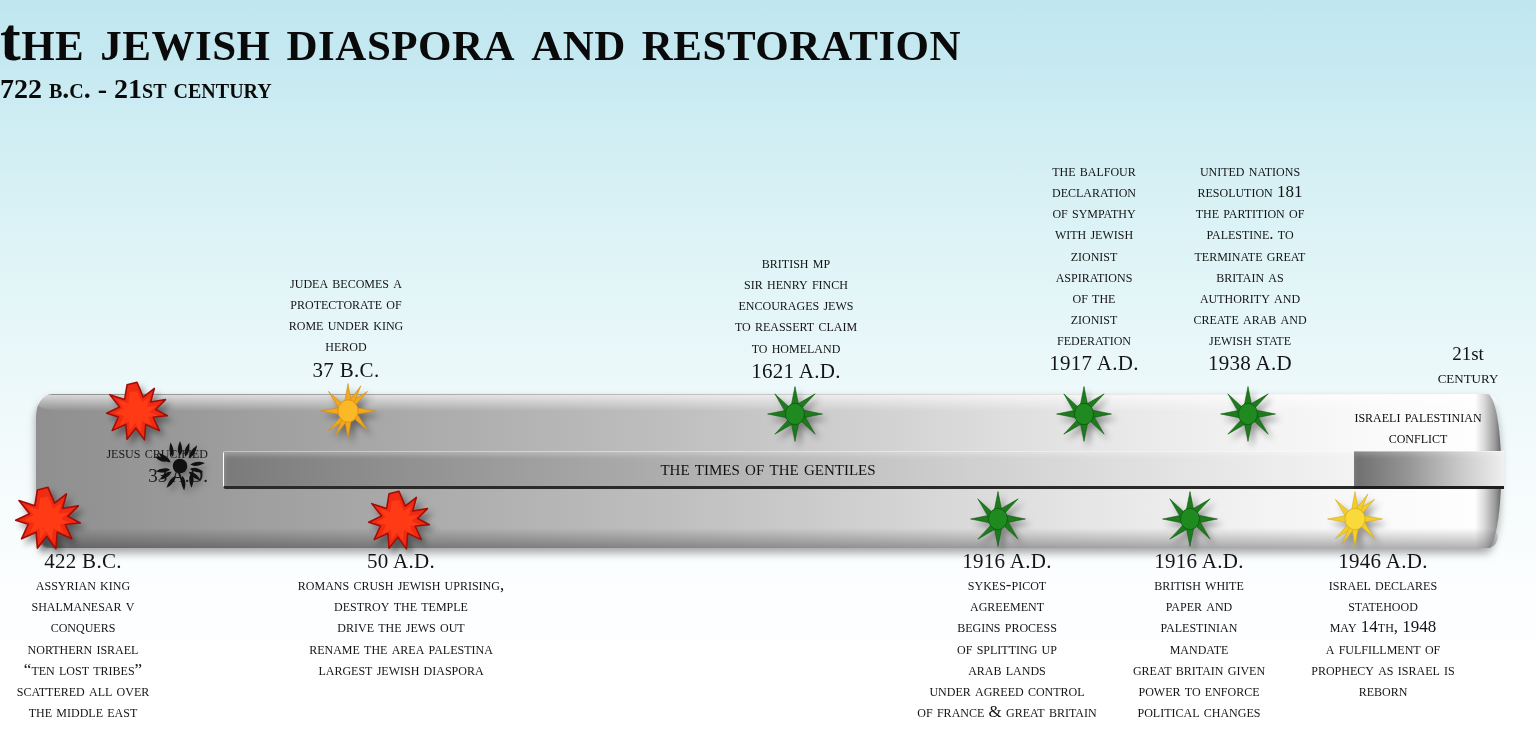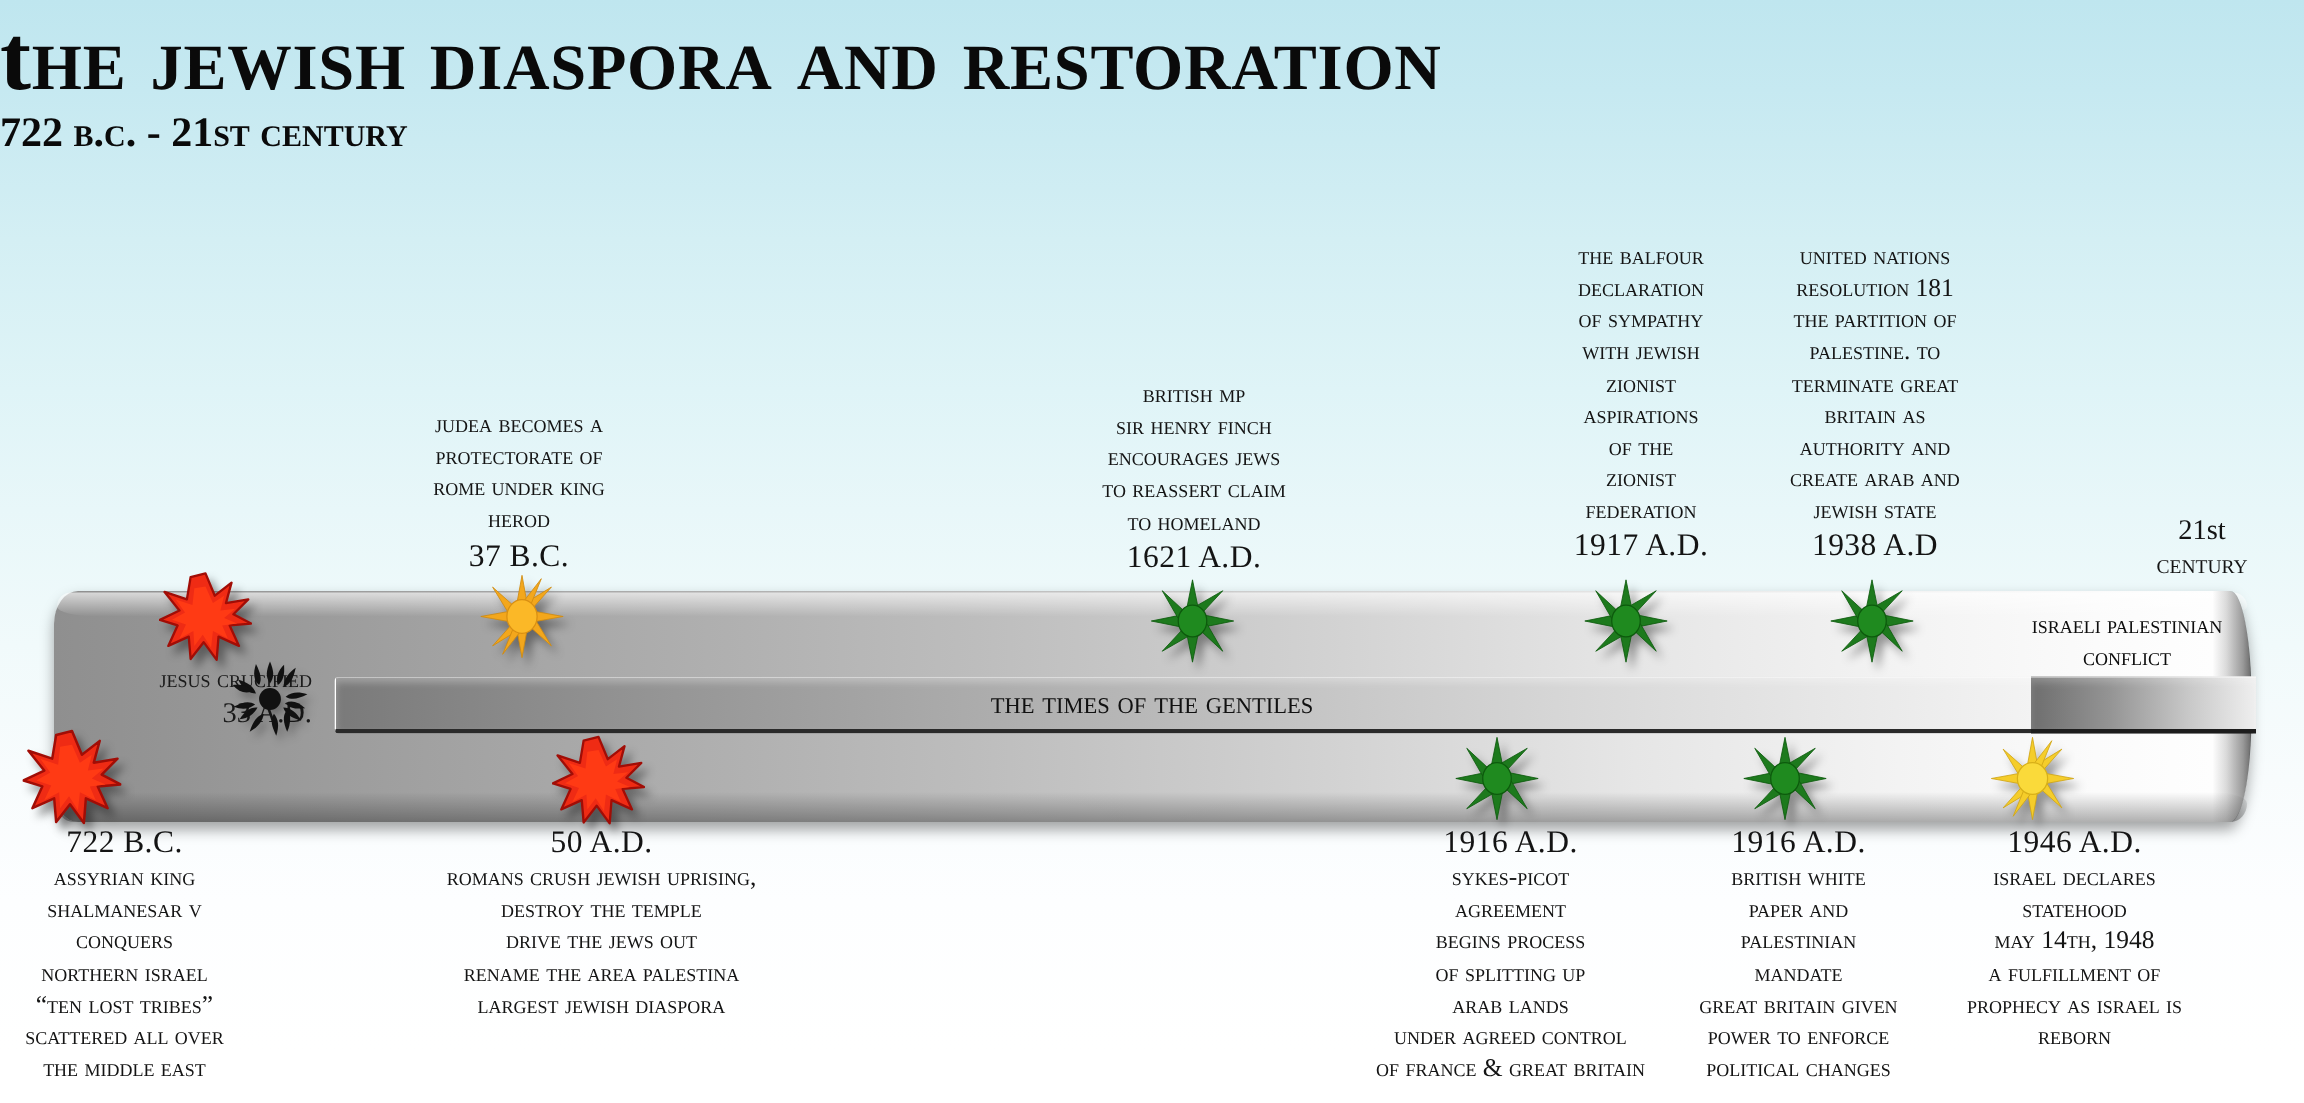--- a/index.html
+++ b/index.html
@@ -473,21 +473,21 @@
         <polygon points="15,85 39,58 46,66"></polygon>
         <polygon points="15,15 42,39 34,46"></polygon>
         <polygon points="73,5 60,37 52,32"></polygon>
         <polygon points="27,95 40,63 48,68"></polygon>
       </g>
       <ellipse cx="50" cy="50" rx="18" ry="19" fill="#fada3a" stroke="#d8b018" stroke-width="1.5"></ellipse>
     </svg>
   </div>
 
   <div class="evt below" style="left:0px; top:548px; width:166px;">
-    <div class="year">722 B.C.</div>
+    <div class="year">422 B.C.</div>
     <div>Assyrian King</div>
     <div>Shalmanesar V</div>
     <div>conquers</div>
     <div>Northern Israel</div>
     <div>“Ten Lost Tribes”</div>
     <div>scattered all over</div>
     <div>the Middle East</div>
   </div>
 
   <div class="evt below" style="left:262px; top:548px; width:278px;">

